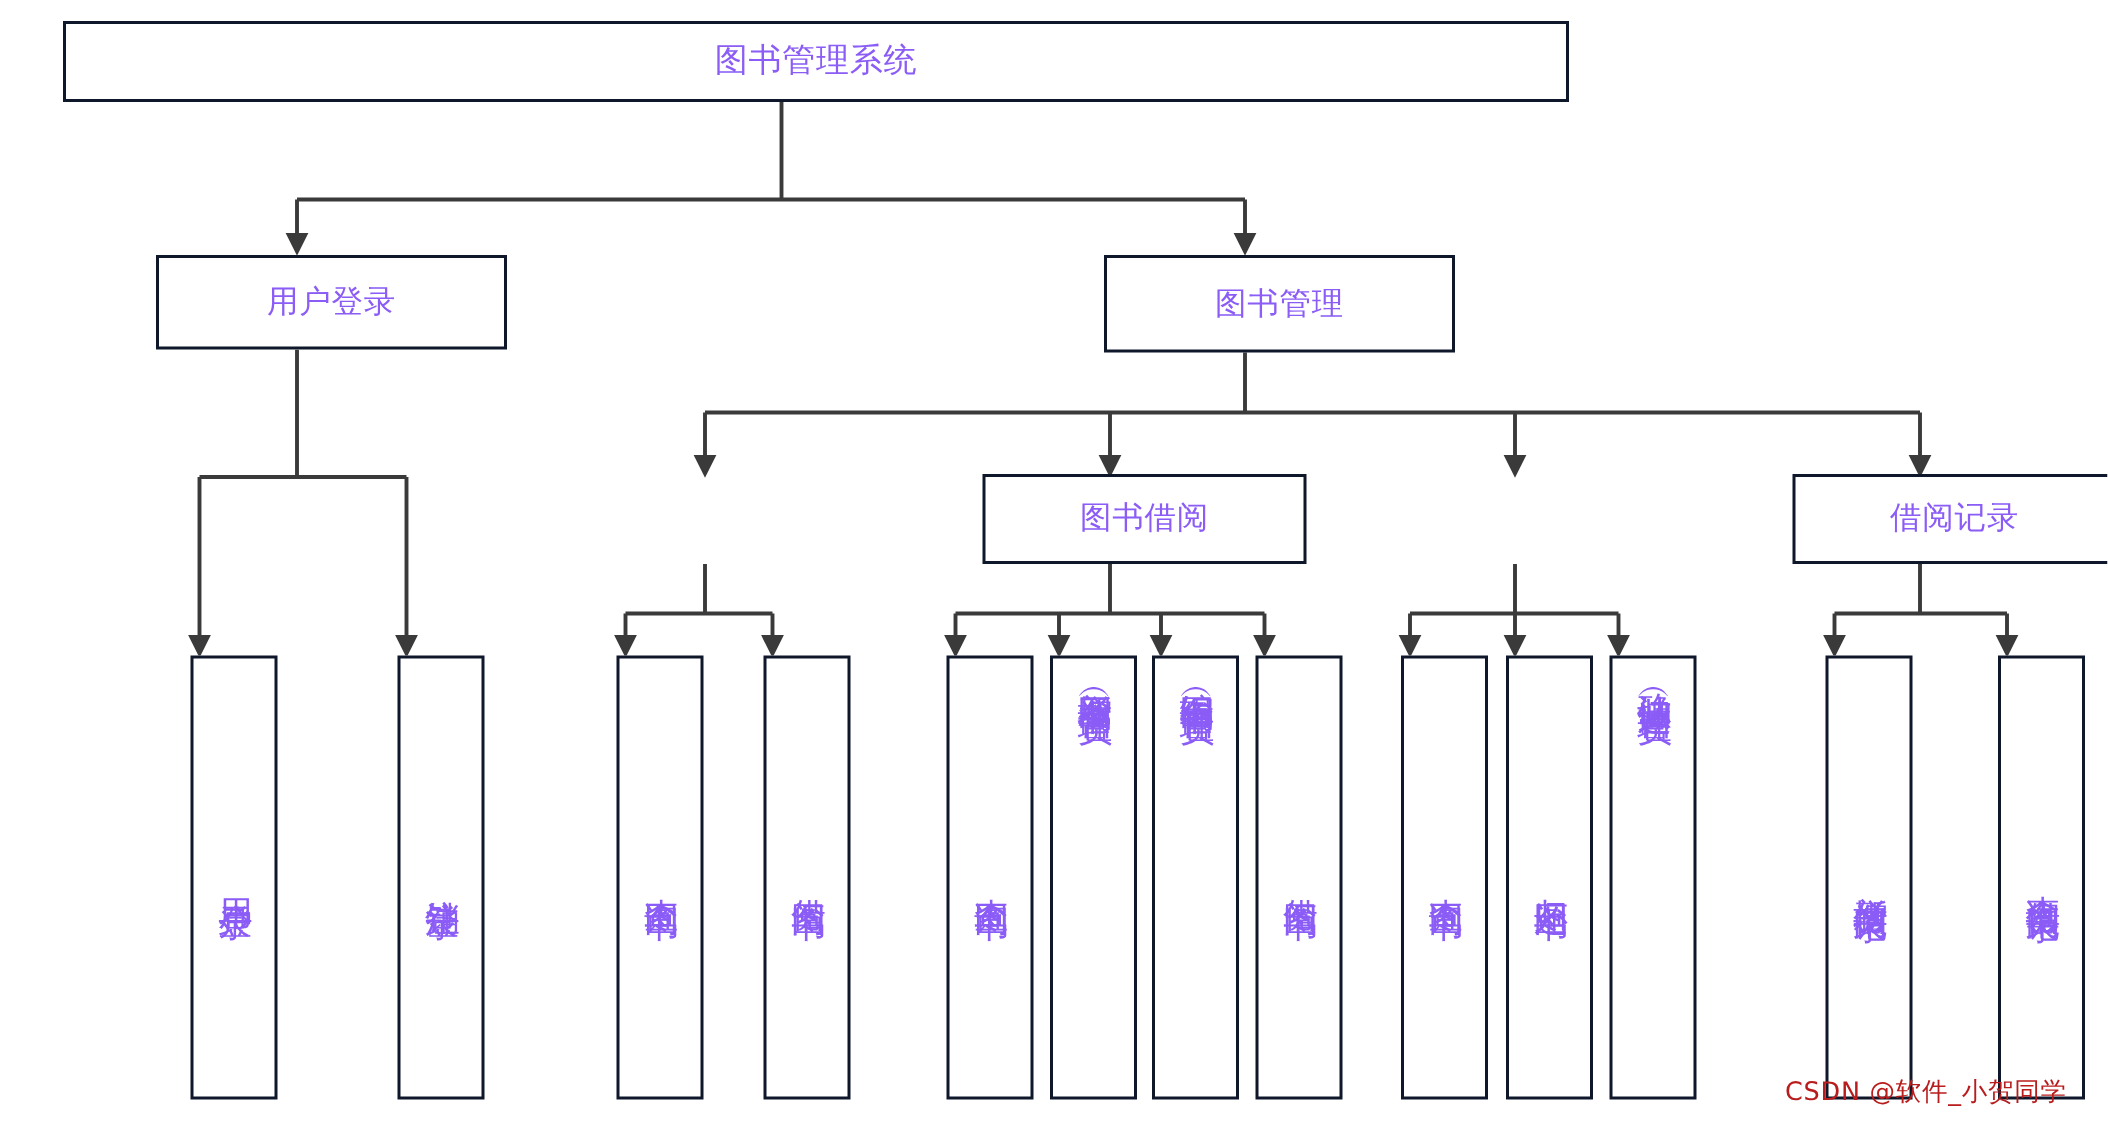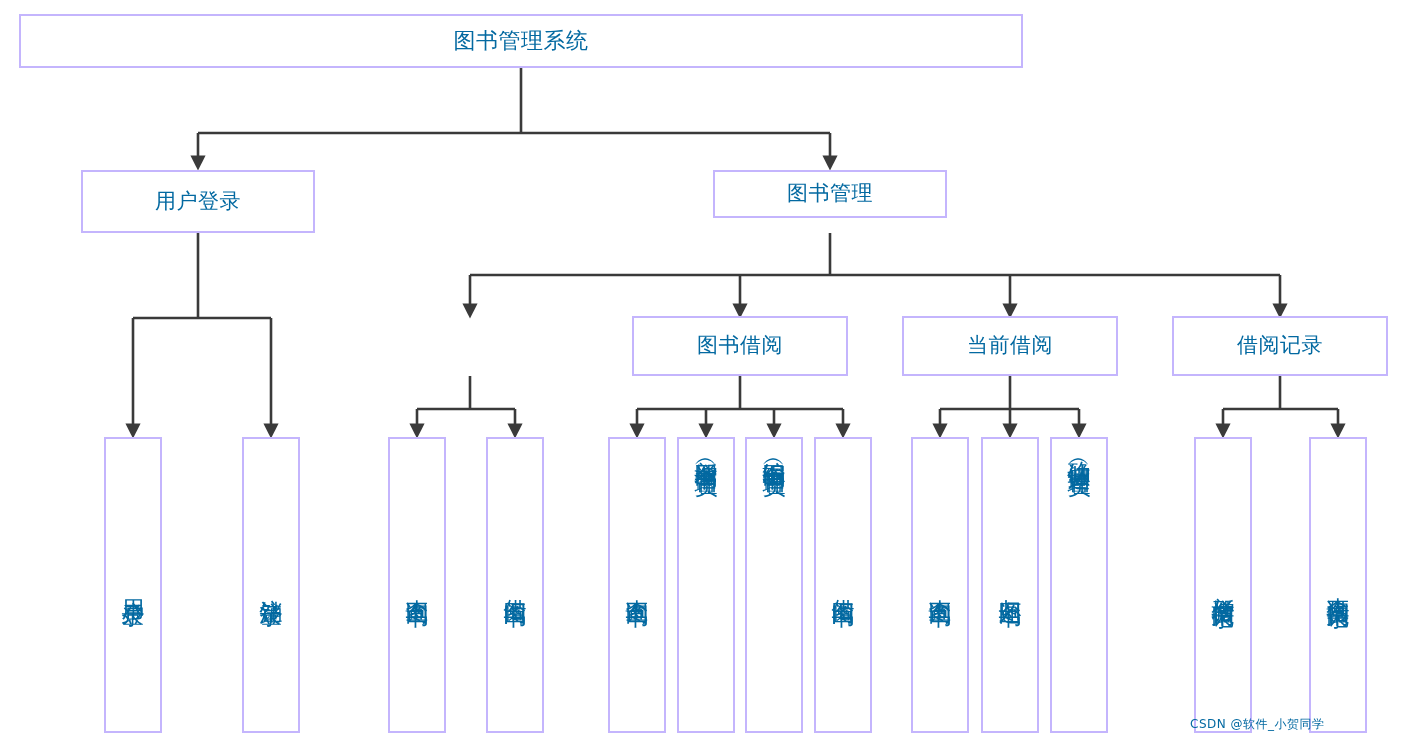--- a/index.html
+++ b/index.html
@@ -23,25 +23,26 @@
     left: 0;
     top: 0;
     width: 1405px;
     height: 747px;
     pointer-events: none;
   }
   .node {
     position: absolute;
     box-sizing: border-box;
     background: #ffffff;
-    border: 2px solid #c4b5fd;
+    border: 2px solid #0f172a;
     display: flex;
     align-items: center;
     justify-content: center;
-    color: #0369a1;
+    color: #8b5cf6;
+    margin-left: 23px;
   }
   .node .label {
     line-height: 1.12;
     letter-spacing: 0.5px;
     white-space: pre-wrap;
   }
   
   .node.horiz .label {
     font-size: 21px;
     text-align: center;
@@ -65,22 +66,22 @@
   }
   .node.vert.center-text {
     align-items: center;
     padding-top: 0;
   }
   .node.vert.center-text .label {
     height: auto;
   }
   .watermark {
     position: absolute;
-    color: #0369a1;
-    font-size: 12px;
+    color: #b91c1c;
+    font-size: 17px;
     letter-spacing: 0.5px;
     white-space: nowrap;
     user-select: none;
   }
 </style>
 </head>
 <body>
 
 <div id="canvas">
 
@@ -134,30 +135,27 @@
     </g>
   </svg>
 
   <div class="node horiz root" style="left:19px; top:14px; width:1004px; height:54px;">
     <span class="label">图书管理系统</span>
   </div>
 
   <div class="node horiz" style="left:81px; top:170px; width:234px; height:63px;">
     <span class="label">用户登录</span>
   </div>
-  <div class="node horiz" style="left:713px; top:170px; width:234px; height:48px;">
+  <div class="node horiz" style="left:713px; top:170px; width:234px; height:65px;">
     <span class="label">图书管理</span>
   </div>
 
   <div class="node horiz" style="left:632px; top:316px; width:216px; height:60px;align-items:center;">
     <span class="label">图书借阅</span>
   </div>
-  <div class="node horiz" style="left:902px; top:316px; width:216px; height:60px;">
-    <span class="label">当前借阅</span>
-  </div>
   <div class="node horiz" style="left:1172px; top:316px; width:216px; height:60px;">
     <span class="label">借阅记录</span>
   </div>
 
   <div class="node vert center-text" style="left:104px; top:437px; width:58px; height:296px;">
     <span class="label">用户登录</span>
   </div>
   <div class="node vert center-text" style="left:242px; top:437px; width:58px; height:296px;">
     <span class="label">注销登录</span>
   </div>

